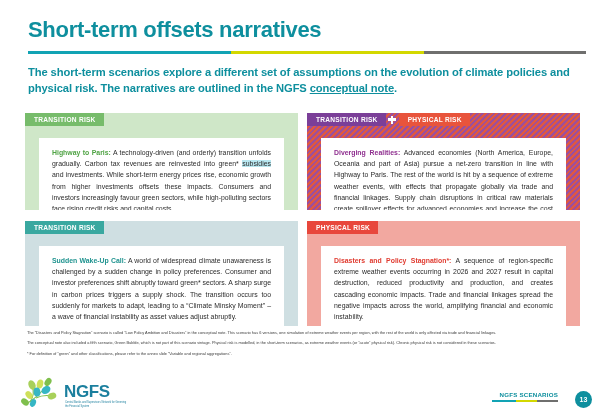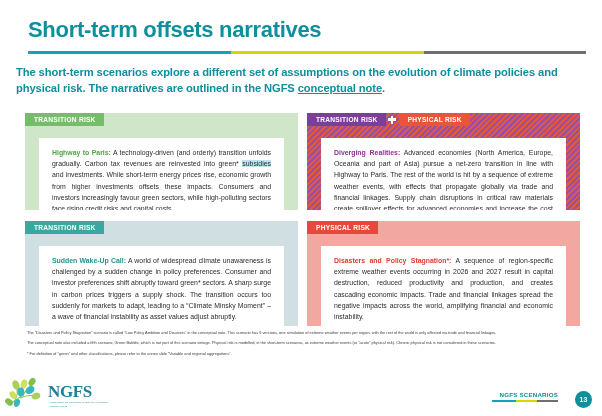--- a/index.html
+++ b/index.html
@@ -30,21 +30,21 @@
     height: 3px;
     display: flex;
   }
   .rule-seg { height: 100%; }
   .rule-teal   { flex: 0 0 203px; background: #12a3b4; }
   .rule-yellow { flex: 0 0 193px; background: #d3d800; }
   .rule-grey   { flex: 1 1 auto;  background: #6f6f6e; }
 
   .subtitle {
     position: absolute;
-    left: 16px;
+    left: 28px;
     top: 64px;
     width: 560px;
     font-size: 11.2px;
     font-weight: bold;
     line-height: 1.45;
     color: #0e8f9e;
     letter-spacing: -0.1px;
   }
   .subtitle .link {
     color: #0e8f9e;
@@ -147,25 +147,24 @@
     font-size: 3.9px;
     line-height: 1.6;
     color: #3a3a3a;
   }
   .footnotes p { margin-bottom: 4px; }
   .footnotes p:last-child { margin-bottom: 0; }
 
   
   .logo {
     position: absolute;
-    left: 4px;
+    left: 20px;
     top: 376px;
     width: 108px;
     height: 36px;
-    font-family: Liberation Serif, serif;
   }
   .logo-text {
     position: absolute;
     left: 44px;
     top: 6px;
     font-size: 17px;
     font-weight: bold;
     color: #1b7f9e;
     letter-spacing: -0.4px;
   }

